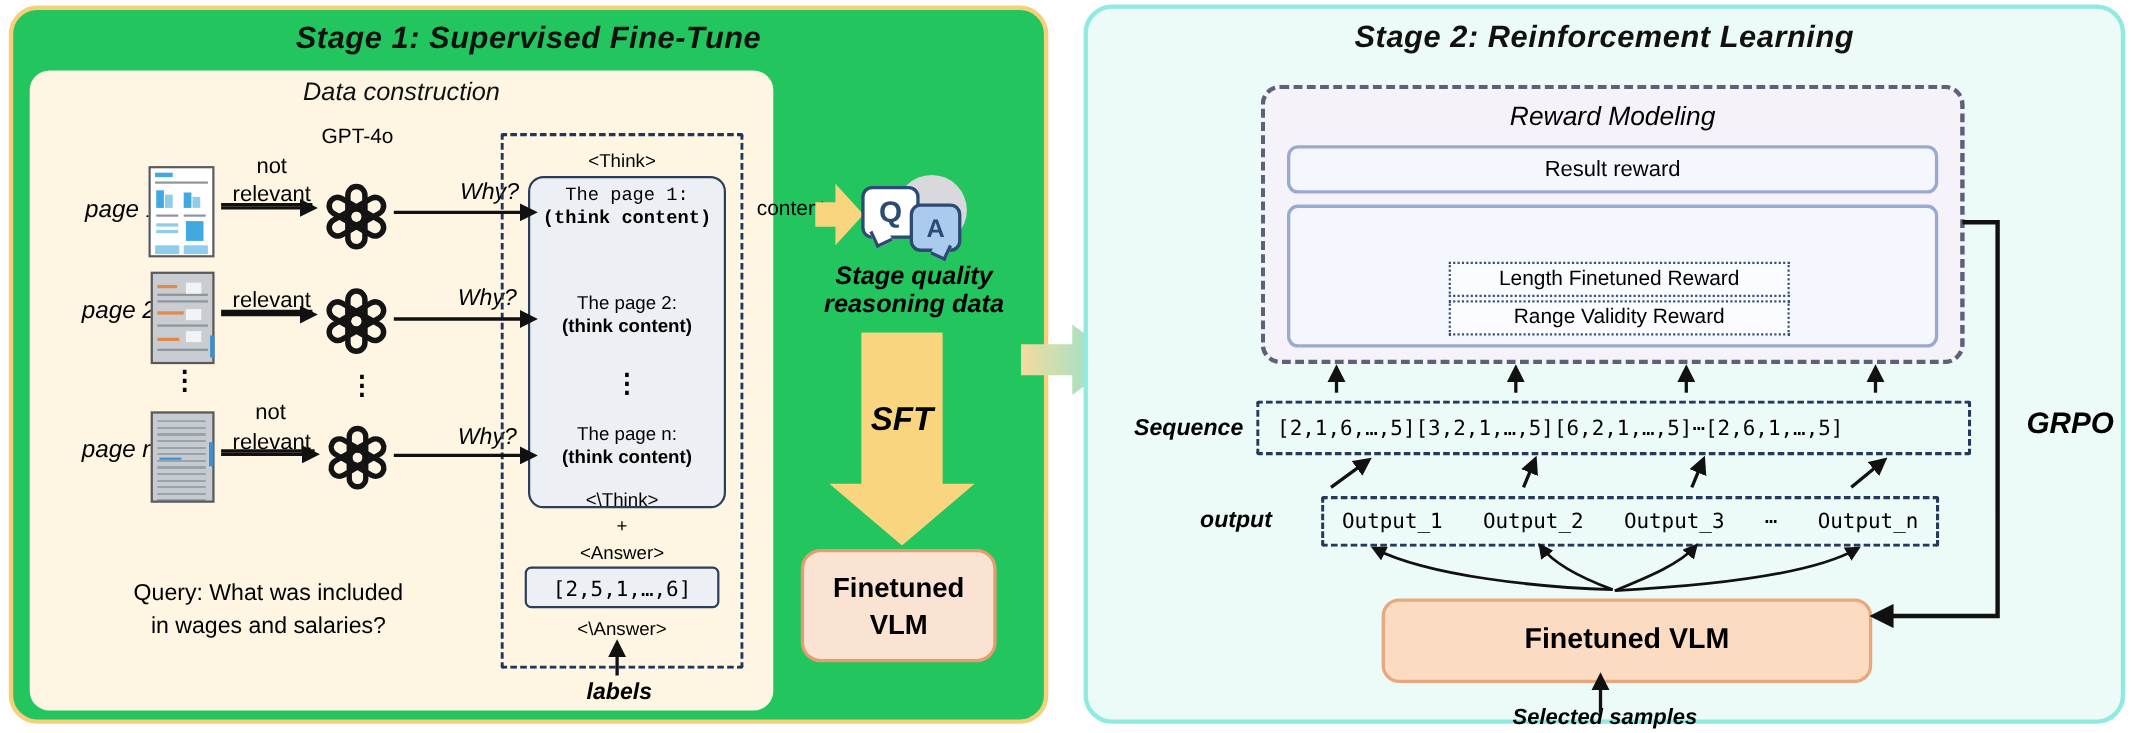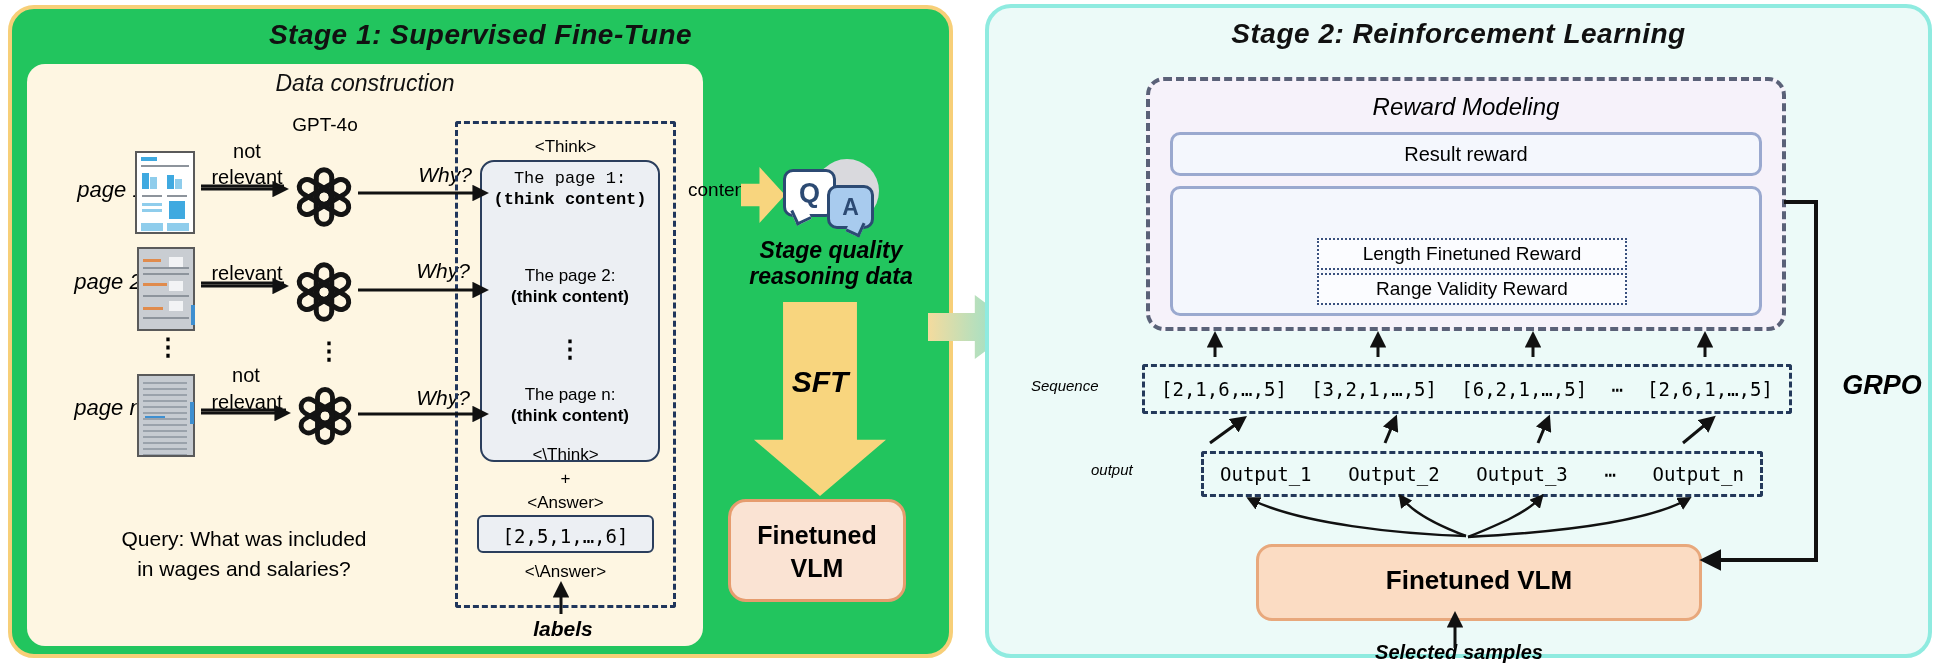--- a/index.html
+++ b/index.html
@@ -54,23 +54,23 @@
   .a-bub::after{content:"";position:absolute;right:8px;bottom:-9px;width:12px;height:12px;background:#A8CBEE;border-right:3.5px solid #2C4A73;border-bottom:3.5px solid #2C4A73;transform:rotate(25deg);}
   
   .grad-arrow{left:928px;top:295px;width:90px;height:64px;background:linear-gradient(90deg,#F4DB9E,#82E3D6);clip-path:polygon(0 28%,52% 28%,52% 0,100% 50%,52% 100%,52% 72%,0 72%);}
   
   .reward-box{left:157px;top:69px;width:640px;height:254px;background:#F6F2FA;border:4px dashed #5A6178;border-radius:18px;box-sizing:border-box;}
   .rm-heading{left:0;top:12px;width:100%;font-size:24px;font-style:italic;}
   .sub-round{background:#F4F7FD;border:3px solid #9AA9CF;border-radius:10px;box-sizing:border-box;}
   .result-box{left:20px;top:51px;width:592px;height:44px;font-size:20px;line-height:38px;}
   .format-box{left:20px;top:105px;width:592px;height:130px;}
   .dotted-box{position:absolute;left:144px;width:310px;height:32px;background:#FBFCFF;border:2px dotted #39507E;box-sizing:border-box;font-size:19px;line-height:28px;text-align:center;}
-  .seq-box{left:153px;top:356px;width:650px;height:50px;border:3.5px dashed #24395B;border-radius:3px;box-sizing:border-box;display:flex;align-items:center;justify-content:space-between;padding:0 16px;font-family:"DejaVu Sans Mono",monospace;font-size:19px;}
+  .seq-box{left:153px;top:356px;width:650px;height:50px;border:3.5px dashed #24395B;border-radius:3px;box-sizing:border-box;display:flex;align-items:center;padding:0 16px;font-family:"DejaVu Sans Mono",monospace;font-size:19px;}
   .out-box{left:212px;top:443px;width:562px;height:46px;border:3.5px dashed #24395B;border-radius:3px;box-sizing:border-box;display:flex;align-items:center;justify-content:space-between;padding:0 16px;font-family:"DejaVu Sans Mono",monospace;font-size:19px;}
-  .side-label{font-size:15px;font-weight:normal;font-style:italic;}
+  .side-label{font-size:21px;font-weight:bold;font-style:italic;}
   .grpo{left:843px;top:362px;width:100px;font-size:27px;font-weight:bold;font-style:italic;}
   .vlm-right{left:267px;top:536px;width:440px;height:71px;background:#FBDCC3;border:3px solid #E8A87C;border-radius:16px;font-size:26px;font-weight:bold;line-height:66px;}
   .sel-samples{left:370px;top:633px;width:200px;font-size:20px;font-weight:bold;font-style:italic;}
   .gpt-logo{display:block;}
   #arrows{position:absolute;left:0;top:0;width:1937px;height:666px;pointer-events:none;}
 </style>
 </head>
 <body>
 
 <div id="canvas">

